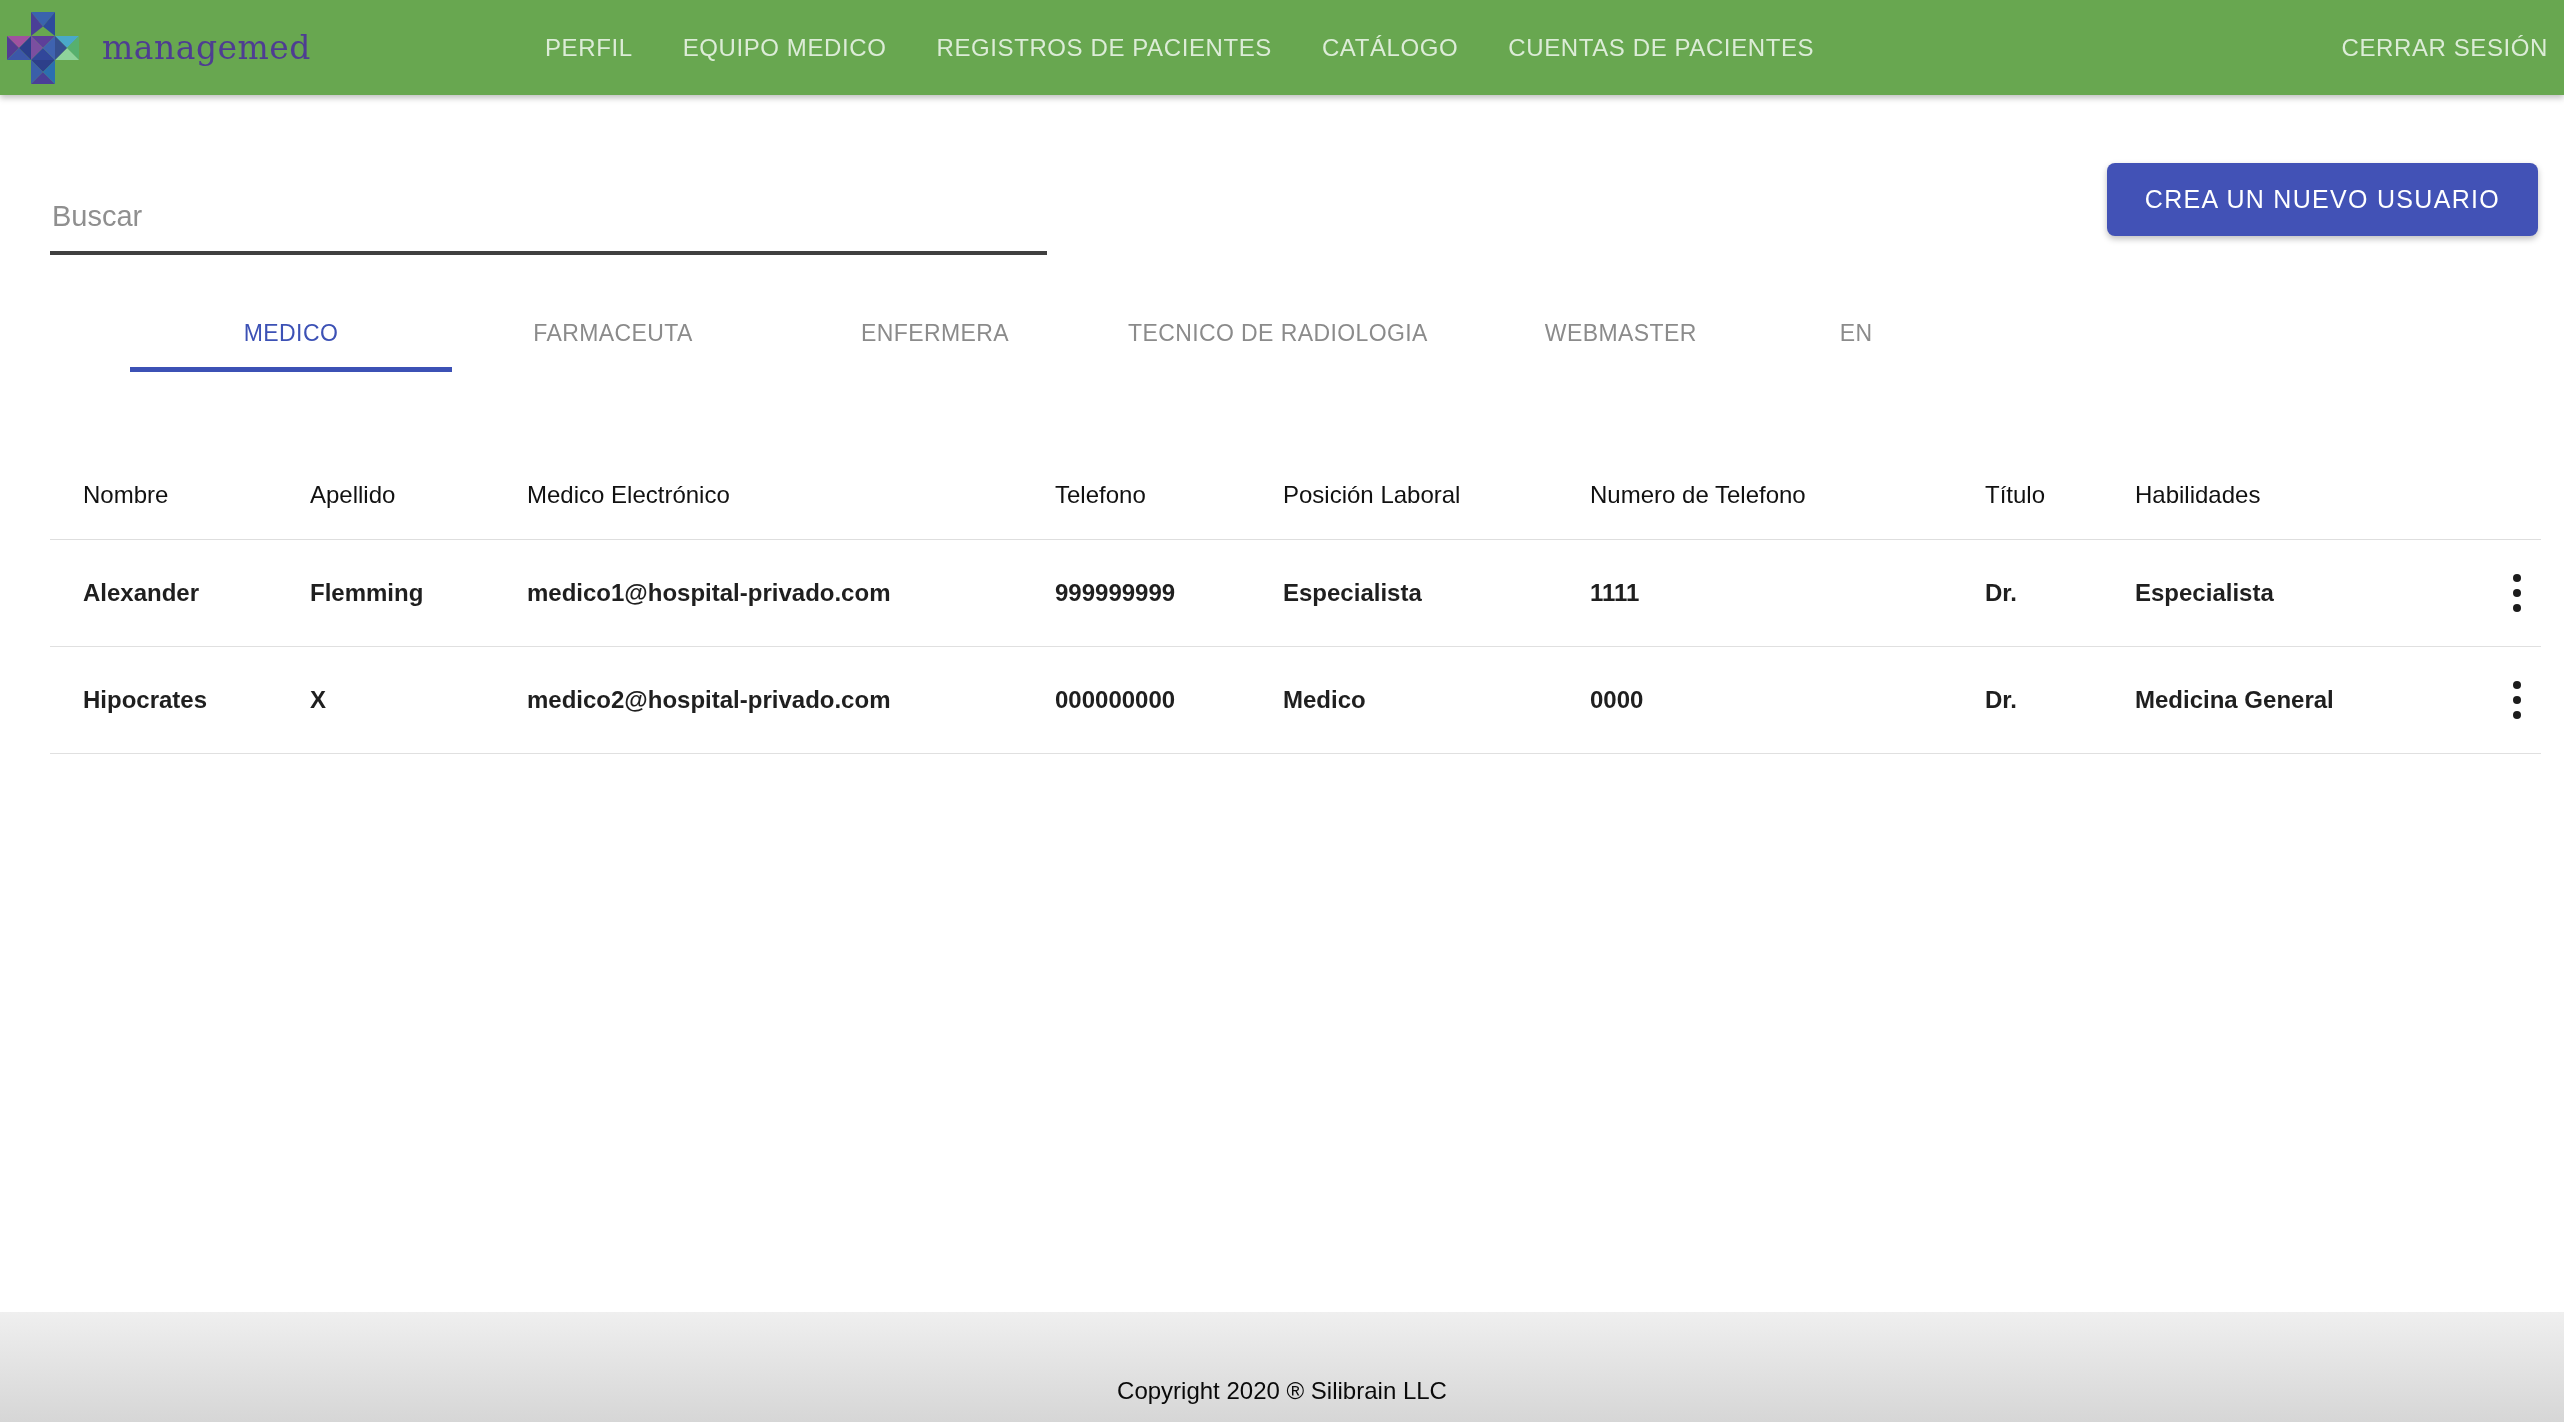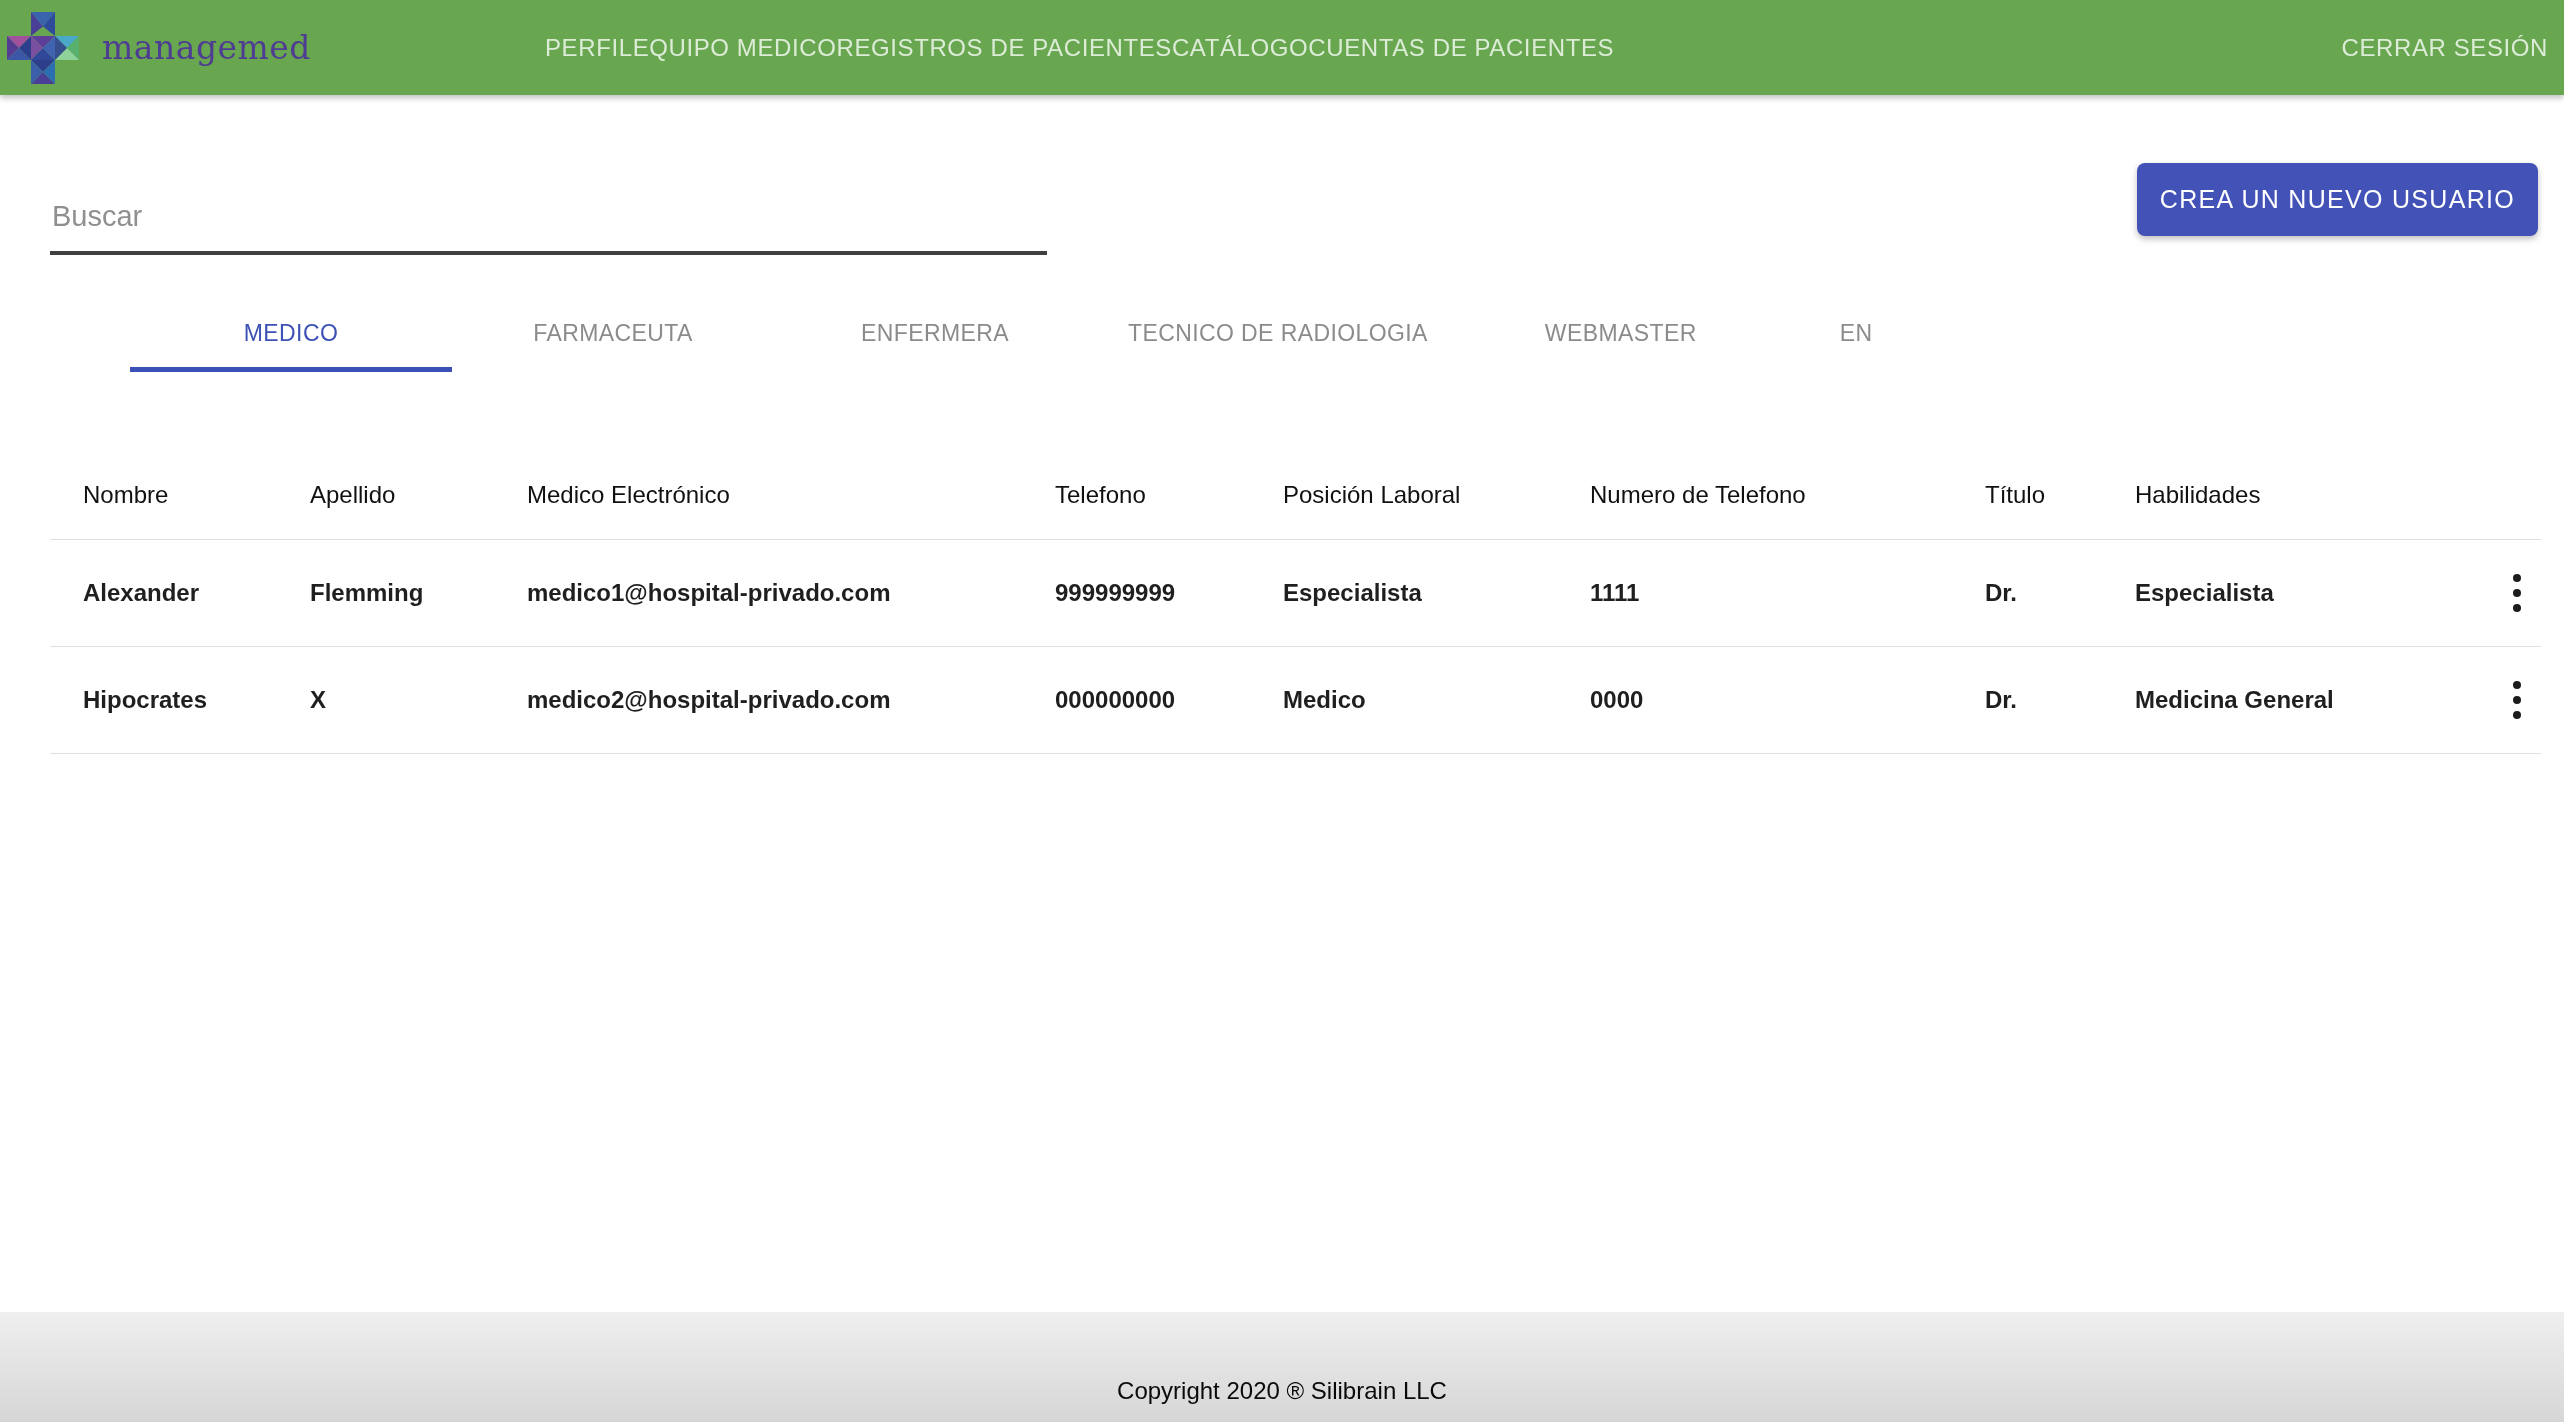--- a/index.html
+++ b/index.html
@@ -15,21 +15,21 @@
     display: flex; align-items: center;
     box-shadow: 0 3px 6px rgba(0,0,0,0.25);
     z-index: 5;
   }
   .brand { display: flex; align-items: center; gap: 22px; padding-left: 6px; width: 545px; flex: 0 0 auto; cursor: pointer; }
   .brand svg { width: 74px; height: 72px; display: block; }
   .brand-name {
     font-family: "DejaVu Serif", "Liberation Serif", serif;
     font-size: 33px; color: #4e3d92; letter-spacing: 0.5px;
   }
-  .nav { display: flex; align-items: center; }
+  .nav { display: flex; align-items: center; gap: 50px; }
   .nav-item {
     color: #dcecd7; font-size: 24px; letter-spacing: 0.6px; cursor: pointer;
     white-space: nowrap;
   }
   .logout { margin-left: auto; padding-right: 16px; }
 
   
   .search-wrap { position: absolute; left: 50px; top: 190px; width: 997px; }
   .search-input {
     width: 100%; border: none; outline: none; background: transparent;
@@ -38,21 +38,21 @@
     border-bottom: 4px solid #404040; border-radius: 0;
   }
   .search-input::placeholder { color: #8f8f8f; opacity: 1; }
 
   
   .create-btn {
     position: absolute; top: 163px; right: 26px; height: 73px;
     background: #4252b6; color: #ffffff; border: none; border-radius: 8px;
     font-family: "Liberation Sans", sans-serif;
     font-size: 25px; font-weight: 500; letter-spacing: 1.3px;
-    padding: 0 23px; cursor: pointer;
+    padding: 0 38px; cursor: pointer;
     box-shadow: 0 3px 6px rgba(0,0,0,0.25);
   }
 
   
   .tabbar {
     position: absolute; left: 130px; top: 300px; right: 0; height: 72px;
     display: flex; overflow: hidden; white-space: nowrap;
   }
   .tab {
     min-width: 322px; padding: 0 32px; height: 72px;

